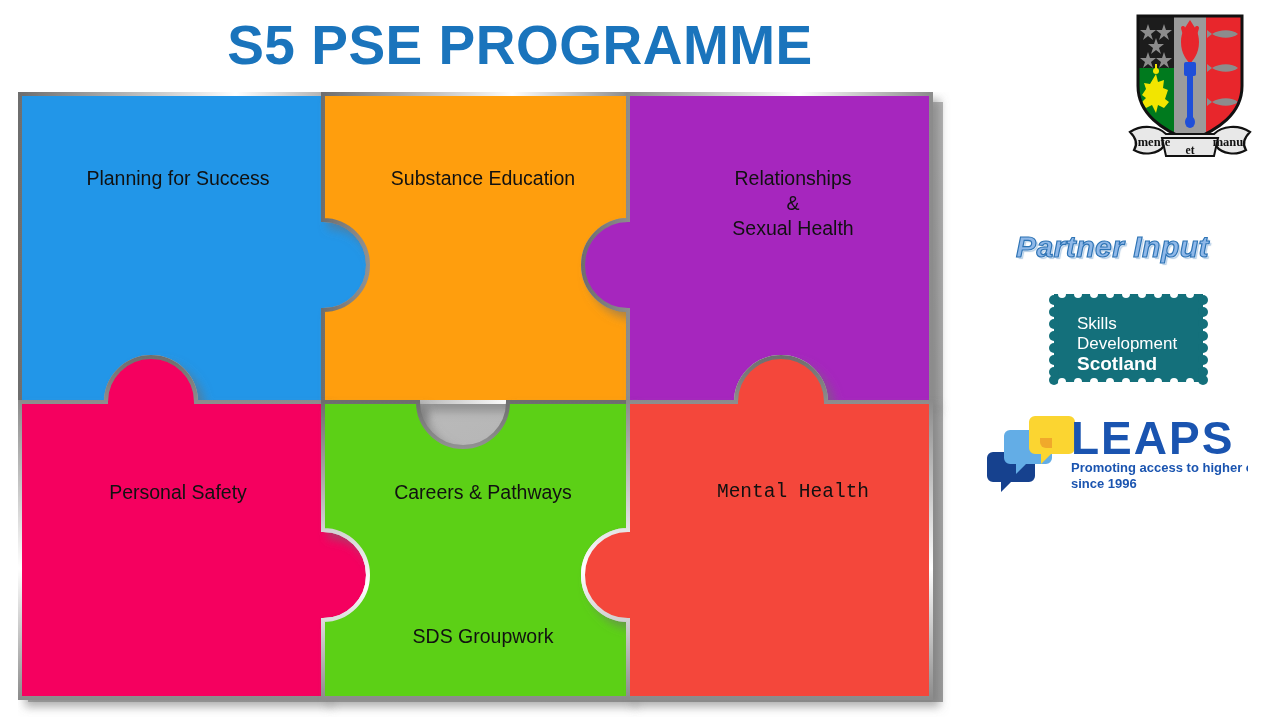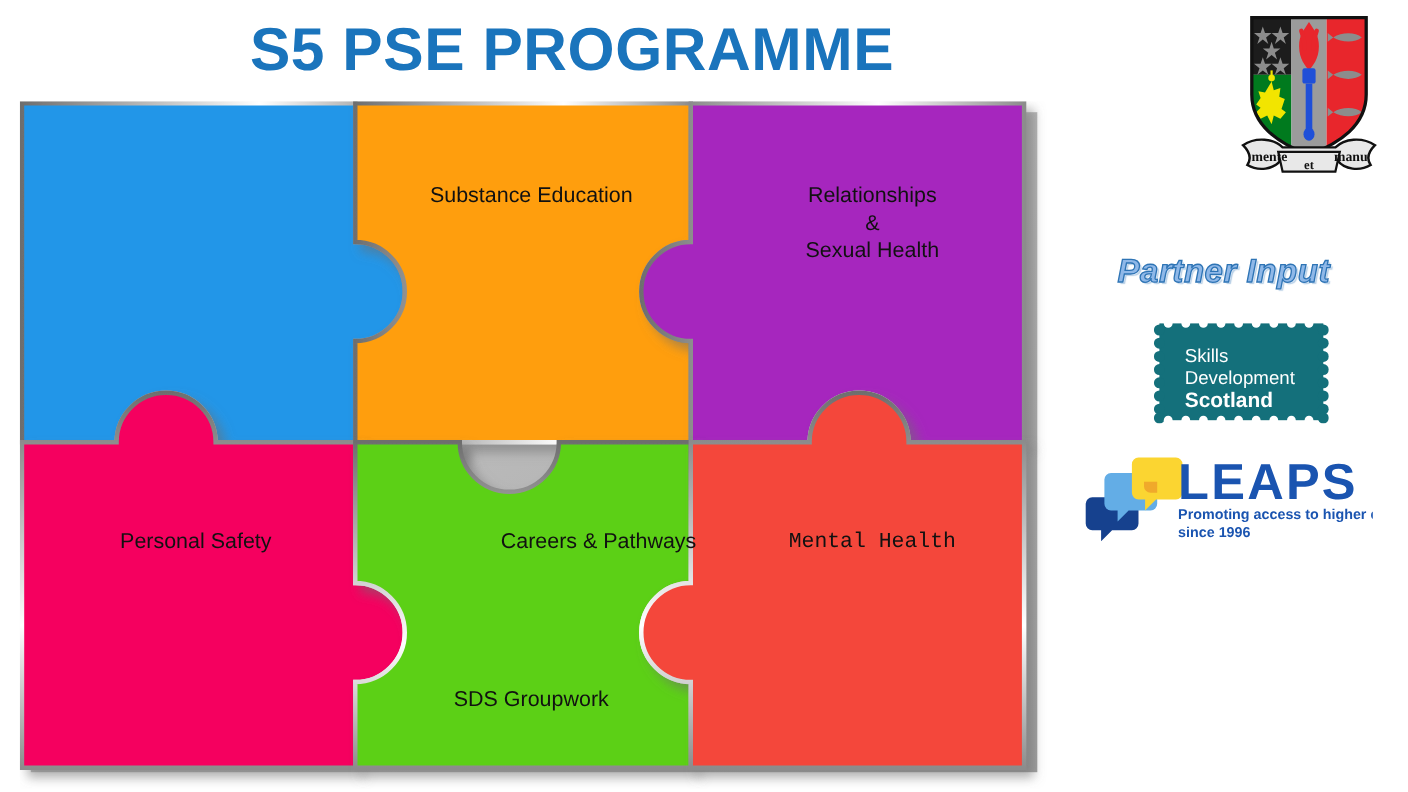--- a/index.html
+++ b/index.html
@@ -54,21 +54,21 @@
     line-height: 1.28;
     pointer-events: none;
     white-space: pre-line;
   }
 
   
   #label-planning   { left: 10px;  top: 74px;  width: 300px; }
   #label-substance  { left: 315px; top: 74px;  width: 300px; }
   #label-relation   { left: 620px; top: 74px;  width: 310px; }
   #label-personal   { left: 10px;  top: 388px; width: 300px; }
-  #label-careers    { left: 315px; top: 388px; width: 300px; text-align: right; }
+  #label-careers    { left: 315px; top: 388px; width: 300px; }
   #label-mental     { left: 620px; top: 388px; width: 310px; font-family: Liberation Mono, monospace; }
   #label-sds        { left: 315px; top: 532px; width: 300px; }
 
   
   #crest {
     position: absolute;
     left: 1118px;
     top: 8px;
     width: 144px;
     height: 160px;
@@ -174,20 +174,21 @@
                V528 a45,45 0 0 0 0,-90 Z" fill="#5BD018" stroke="url(#silverH)" stroke-width="4"></path>
     </g>
 
     <g filter="url(#pieceShadow)">
       <path d="M610,310 H718 a42,42 0 0 1 90,0 H913
                V606 H610
                V528 a45,45 0 0 1 0,-90 Z" fill="#F4463A" stroke="url(#silverH)" stroke-width="4"></path>
     </g>
   </svg>
 
+  <div class="piece-label" id="label-planning">Planning for Success</div>
   <div class="piece-label" id="label-relation">Relationships
 &amp;
 Sexual Health</div>
   <div class="piece-label" id="label-substance">Substance Education</div>
   <div class="piece-label" id="label-personal">Personal Safety</div>
   <div class="piece-label" id="label-careers">Careers &amp; Pathways</div>
   <div class="piece-label" id="label-mental">Mental Health</div>
   <div class="piece-label" id="label-sds">SDS Groupwork</div>
 </div>
 

